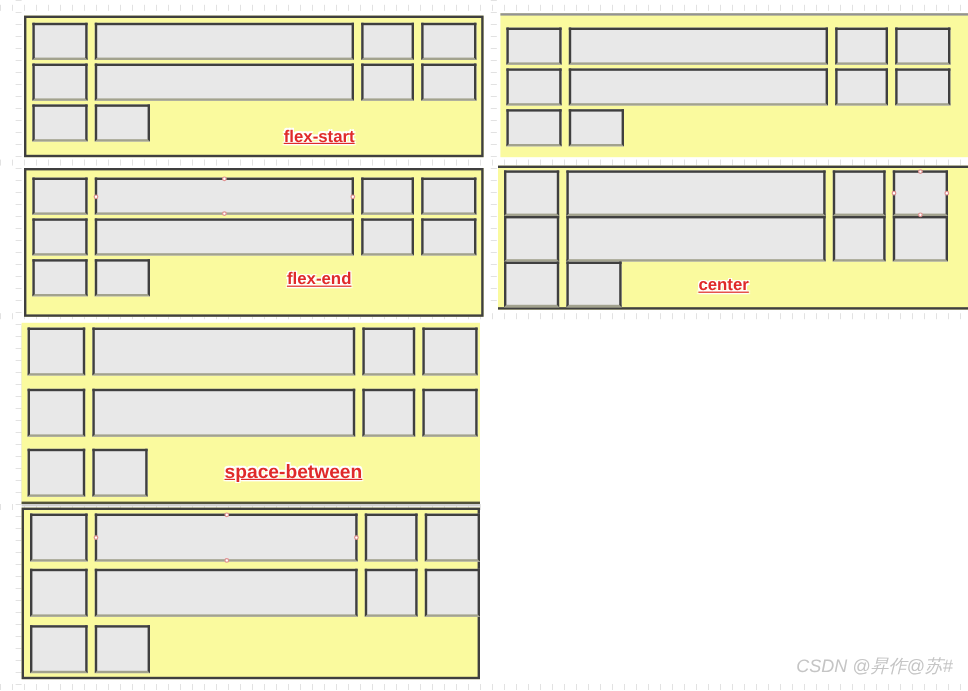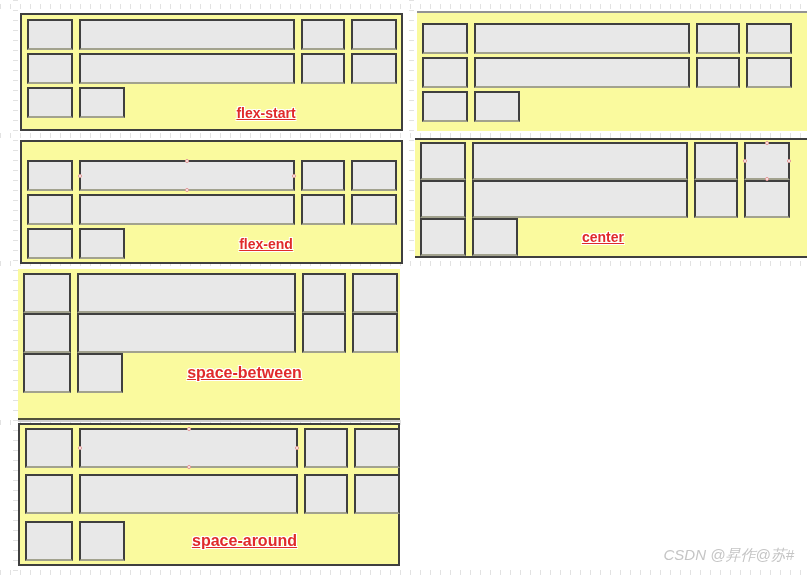--- a/index.html
+++ b/index.html
@@ -28,25 +28,25 @@
   .b-s1   { width:46px; }
   .b-wide { width:216px; }
   .b-s3   { width:44px; }
   .b-s4   { width:46px; }
 
   #p1 { left:20px;  top:13px;  width:383px; height:118px; border:2px solid var(--box_border);
         justify-content:flex-start; padding-top:4px; gap:3px; }
   #p2 { left:417px; top:11px;  width:390px; height:120px; border-top:2px solid #939393;
         justify-content:center; gap:3px; }
   #p3 { left:20px;  top:140px; width:383px; height:124px; border:2px solid var(--box_border);
-        justify-content:flex-end; padding-bottom:3px; gap:3px;text-align:center; }
+        justify-content:flex-end; padding-bottom:15px; gap:3px;text-align:center; }
   #p4 { left:415px; top:138px; width:392px; height:120px; border-top:2px solid var(--box_border);
         border-bottom:2px solid var(--box_border); justify-content:space-between; padding:2px 0; }
   #p5 { left:18px;  top:269px; width:382px; height:151px; border-bottom:2px solid #51513b;
-        box-shadow:0 2px 0 #cfcfcf; padding:4px 0; }
+        box-shadow:0 2px 0 #cfcfcf; justify-content:space-between; padding:4px 0; }
   #p6 { left:18px;  top:423px; width:382px; height:143px; border:2px solid var(--box_border);
         justify-content:space-around; }
 
   #p1 .box, #p2 .box, #p3 .box { height:31px; }
   #p4 .box { height:38px; }
   #p5 .box, #p6 .box { height:40px; }
   #p5 .b-s1, #p6 .b-s1 { width:48px; }
   #p5 .b-wide, #p6 .b-wide { width:219px; }
 
   .label-zone { flex:1; display:flex; align-items:center; justify-content:center; }
@@ -212,21 +212,18 @@
     </div>
     <div class="row">
       <div class="box b-s1"></div>
       <div class="box b-wide"></div>
       <div class="box b-s3"></div>
       <div class="box b-s4"></div>
     </div>
     <div class="row">
       <div class="box b-s1"></div>
       <div class="box b-s4"></div>
-      <div class="label-zone">
-        <span class="panel-label">space-around</span>
-      </div>
     </div>
   </div>
 
   <div class="watermark">CSDN @昇作@苏#</div>
 
 </div>
 
 </body></html>

